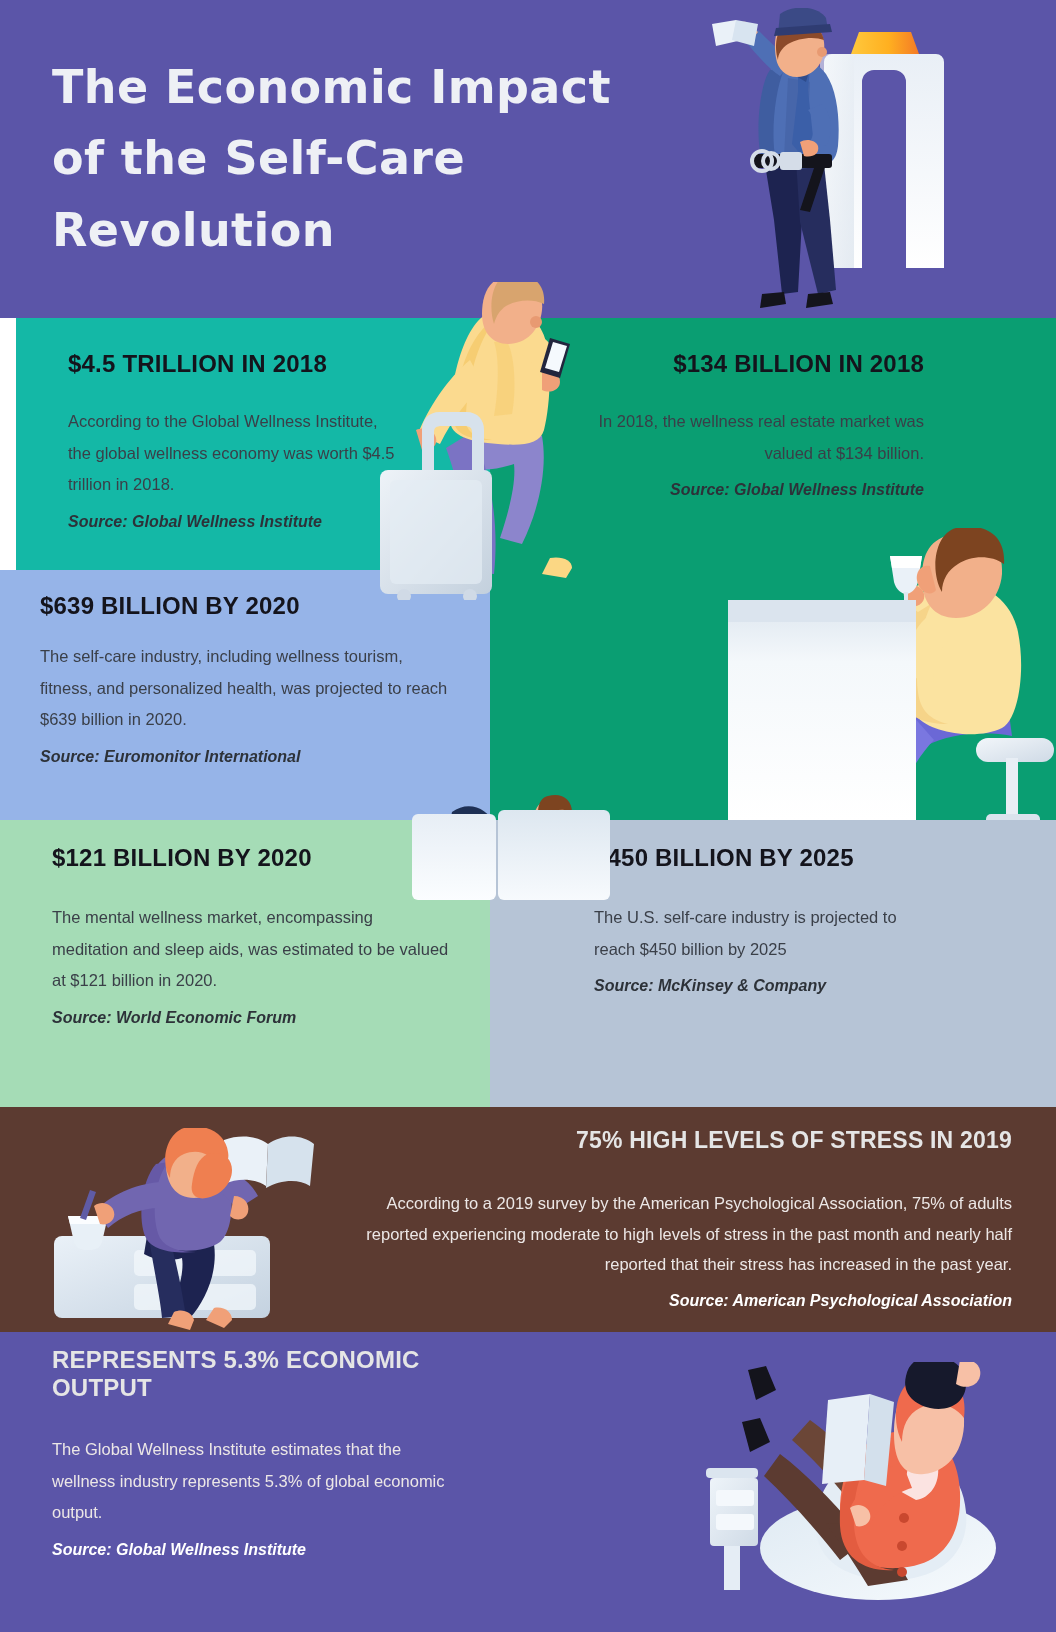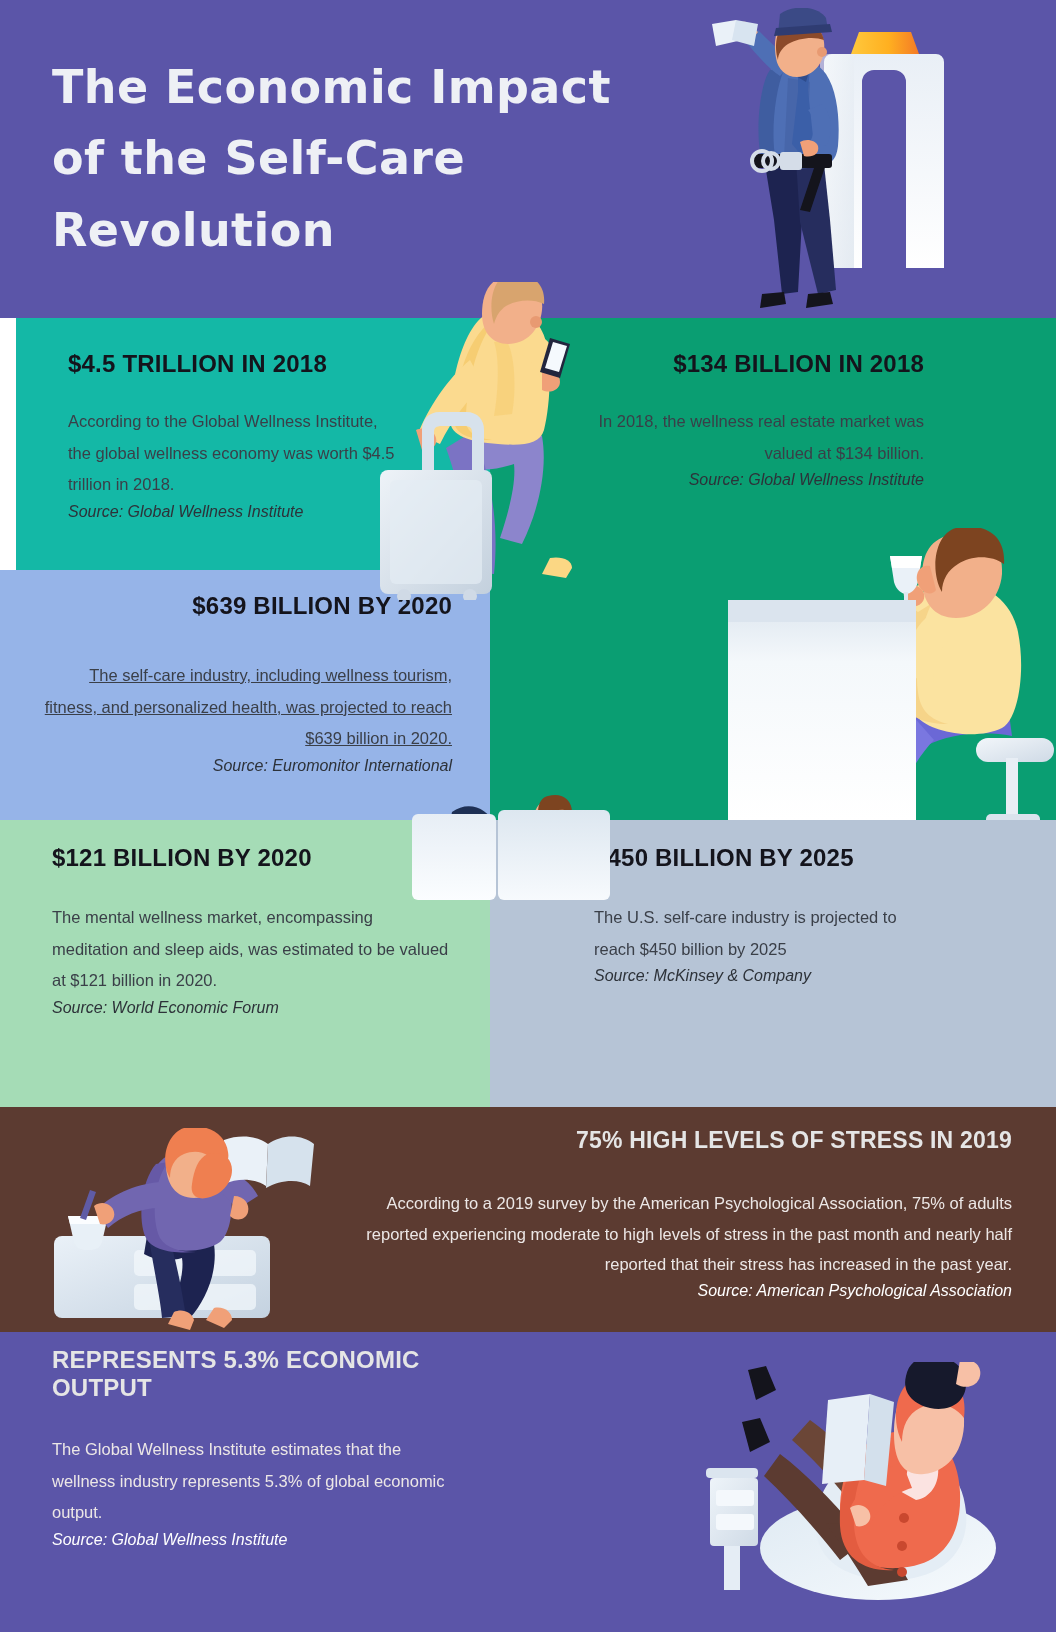--- a/index.html
+++ b/index.html
@@ -37,32 +37,33 @@
     font-weight:bold; font-size:24px; letter-spacing:.2px;
     color:#14141c;
   }
   .stat-body {
     font-family:"Liberation Sans", sans-serif;
     font-size:16.5px; line-height:1.92; color:#3a3f48;
   }
   .stat-src {
     font-family:"Liberation Sans", sans-serif;
     font-size:16px; font-style:italic; color:#2d3239;
-    margin-top:2px;
+    margin-top:12px;
+    font-weight:bold;
   }
   .light .stat-head { color:#e5e5e5; }
   .light .stat-body { color:#ece7e6; }
   .light .stat-src  { color:#ffffff; }
 
   .content { position:relative; z-index:20; }
 
   
   #c-trillion { position:absolute; left:52px; top:32px; width:330px; }
   #c-134      { position:absolute; left:104px; top:32px; width:330px;text-align:right; }
-  #c-639      { position:absolute; left:40px; top:22px; width:412px; text-align:right; }
+  #c-639      { position:absolute; left:40px; top:22px; width:412px; text-align:left; }
   #c-121      { position:absolute; left:52px; top:24px; width:400px; }
   #c-450      { position:absolute; left:104px; top:24px; width:340px; }
   #c-stress   { position:absolute; left:340px; top:-4px; width:672px; text-align:right; }
   #c-stress .stat-body { width:100%; }
   #c-output   { position:absolute; left:52px; top:14px; width:400px; }
 
   #c-stress .stat-head { font-size:23px; }
   #c-stress .stat-body { font-size:16.5px; line-height:1.85; }
 
   
@@ -193,21 +194,21 @@
       <rect x="20" y="188" width="112" height="124" rx="8" fill="url(#caseG)"></rect>
       <rect x="30" y="198" width="92" height="104" rx="6" fill="#e4ecf4" opacity=".7"></rect>
       <circle cx="44" cy="314" r="7" fill="#d0dae6"></circle>
       <circle cx="110" cy="314" r="7" fill="#d0dae6"></circle>
     </svg>
   </div>
 
   <div class="panel" id="panel-billion639">
     <div class="content" id="c-639">
       <div class="stat-head">$639 BILLION BY 2020</div>
-      <div class="stat-body" style="margin-top:40px;text-decoration:underline;">The self-care industry, including wellness tourism, fitness, and personalized health, was projected to reach $639 billion in 2020.</div>
+      <div class="stat-body" style="margin-top:21px;">The self-care industry, including wellness tourism, fitness, and personalized health, was projected to reach $639 billion in 2020.</div>
       <div class="stat-src">Source: Euromonitor International</div>
     </div>
   </div>
 
   <div class="art" style="left:718px; top:528px; width:338px; height:292px;">
     <svg width="338" height="292" viewBox="0 0 338 292">
       <defs>
         <linearGradient id="barG" x1="0" y1="0" x2="0" y2="1">
           <stop offset="0%" stop-color="#dde6ef"></stop>
             <stop offset="28%" stop-color="#f4f8fb"></stop>

